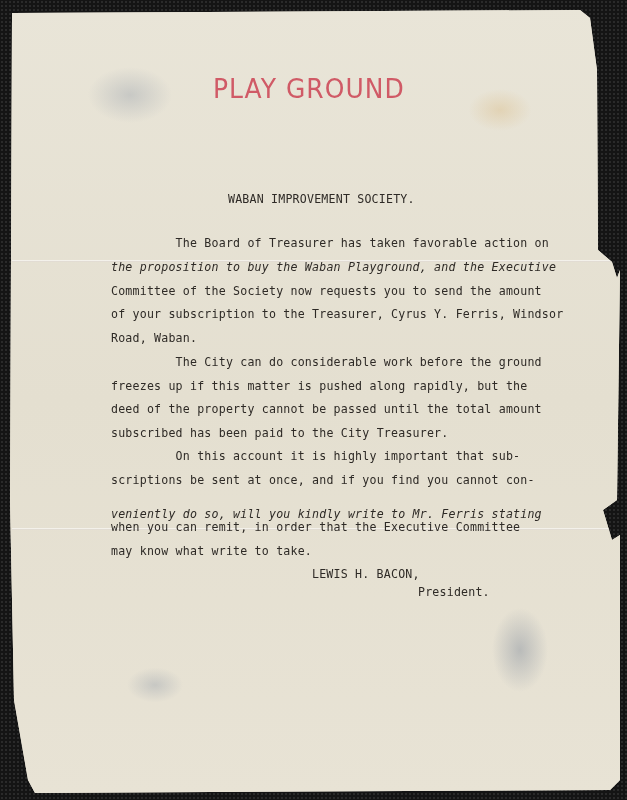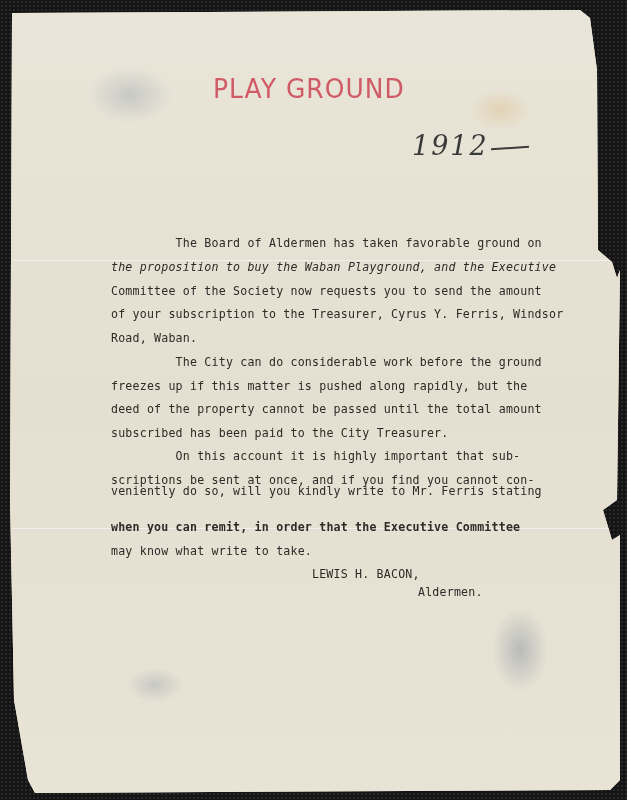--- a/index.html
+++ b/index.html
@@ -99,37 +99,37 @@
     }
   </style>
 </head>
 <body>
 
 <div class="paper">
   <div class="fold" style="top:260px;"></div>
   <div class="fold" style="top:528px;"></div>
 
   <div class="handwrite-red">PLAY GROUND</div>
-  <div class="handwrite-year">1912</div>
 
+  <div class="typed heading">WABAN IMPROVEMENT SOCIETY.</div>
 
   <div class="body-lines">
-    <div class="typed line" style="top:236px;">         The Board of Aldermen has taken favorable ground on</div>
+    <div class="typed line" style="top:236px;">         The Board of Treasurer has taken favorable action on</div>
     <div class="typed line" style="top:260px;font-style:italic;">the proposition to buy the Waban Playground, and the Executive</div>
     <div class="typed line" style="top:284px;">Committee of the Society now requests you to send the amount</div>
     <div class="typed line" style="top:307px;">of your subscription to the Treasurer, Cyrus Y. Ferris, Windsor</div>
     <div class="typed line" style="top:331px;">Road, Waban.</div>
 
     <div class="typed line" style="top:355px;">         The City can do considerable work before the ground</div>
     <div class="typed line" style="top:379px;text-align:center;">freezes up if this matter is pushed along rapidly, but the</div>
     <div class="typed line" style="top:402px;text-align:right;">deed of the property cannot be passed until the total amount</div>
     <div class="typed line" style="top:426px;">subscribed has been paid to the City Treasurer.</div>
 
     <div class="typed line" style="top:449px;">         On this account it is highly important that sub-</div>
     <div class="typed line" style="top:473px;">scriptions be sent at once, and if you find you cannot con-</div>
-    <div class="typed line" style="top:484px;">veniently do so, will you kindly write to Mr. Ferris stating</div>
-    <div class="typed line" style="top:520px;font-weight:bold;">when you can remit, in order that the Executive Committee</div>
+    <div class="typed line" style="top:507px;font-style:italic;">veniently do so, will you kindly write to Mr. Ferris stating</div>
+    <div class="typed line" style="top:520px;">when you can remit, in order that the Executive Committee</div>
     <div class="typed line" style="top:544px;">may know what write to take.</div>
   </div>
 
   <div class="typed sig-name">LEWIS H. BACON,</div>
-  <div class="typed sig-title">Aldermen.</div>
+  <div class="typed sig-title">President.</div>
 </div>
 
 </body></html>

